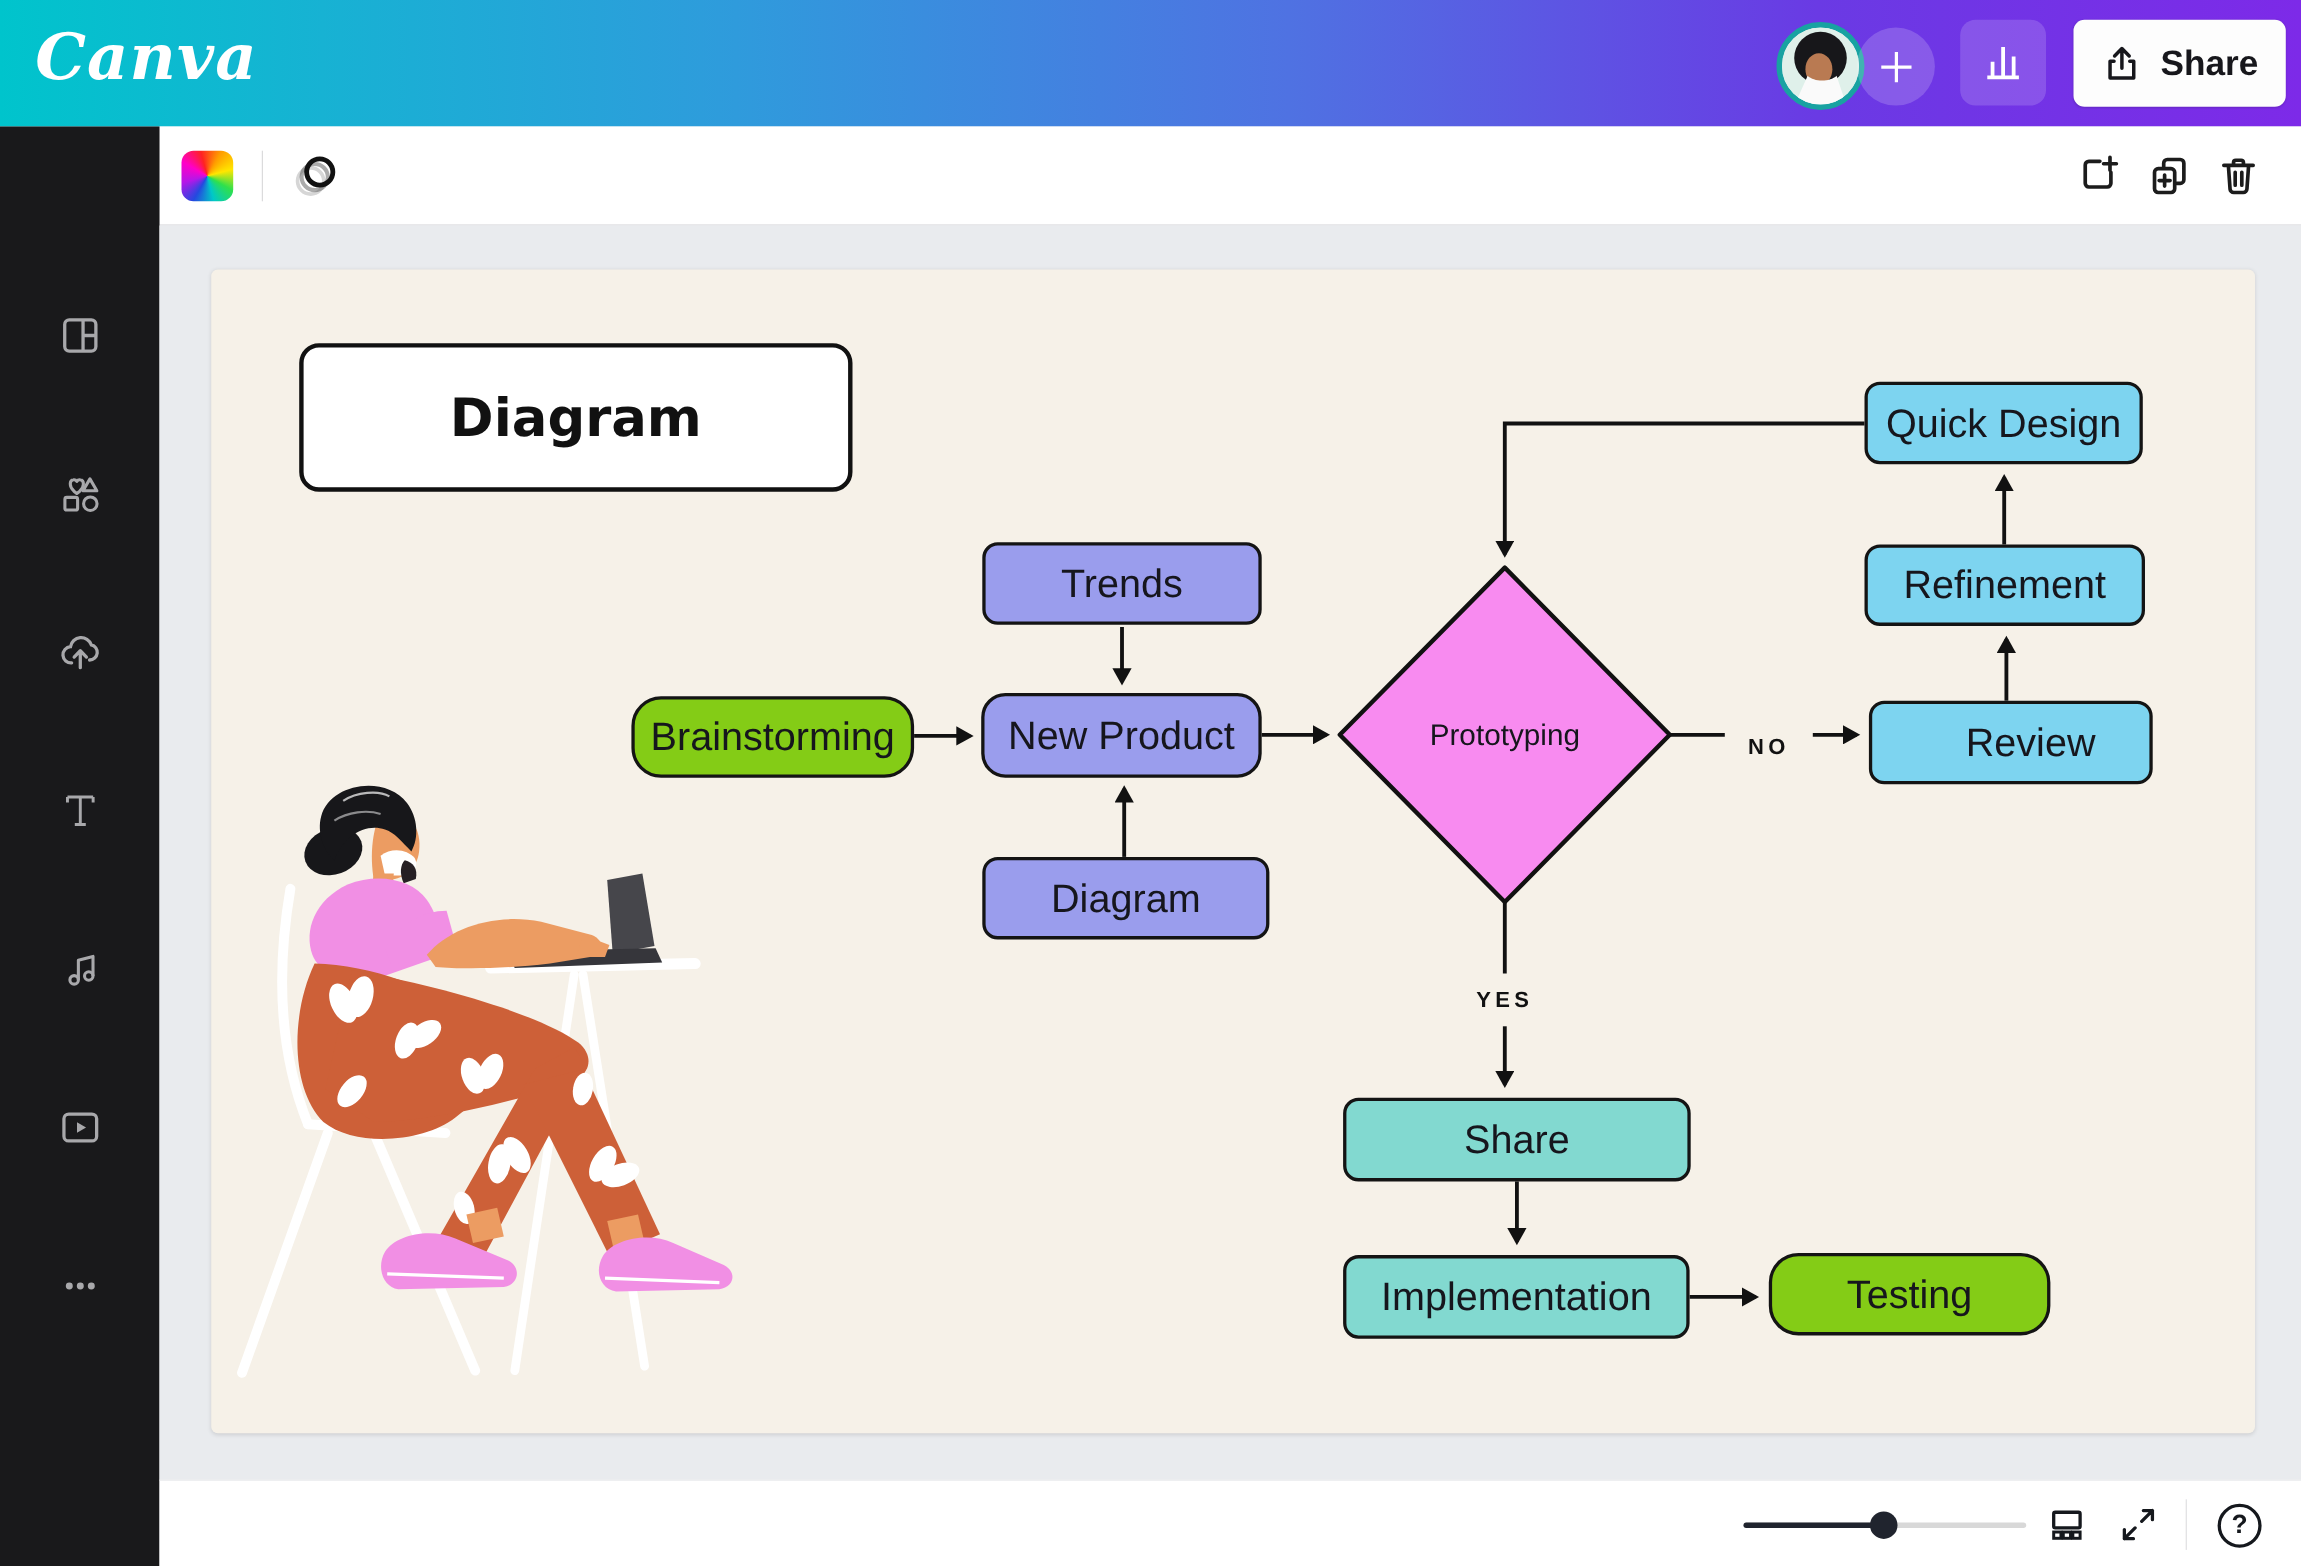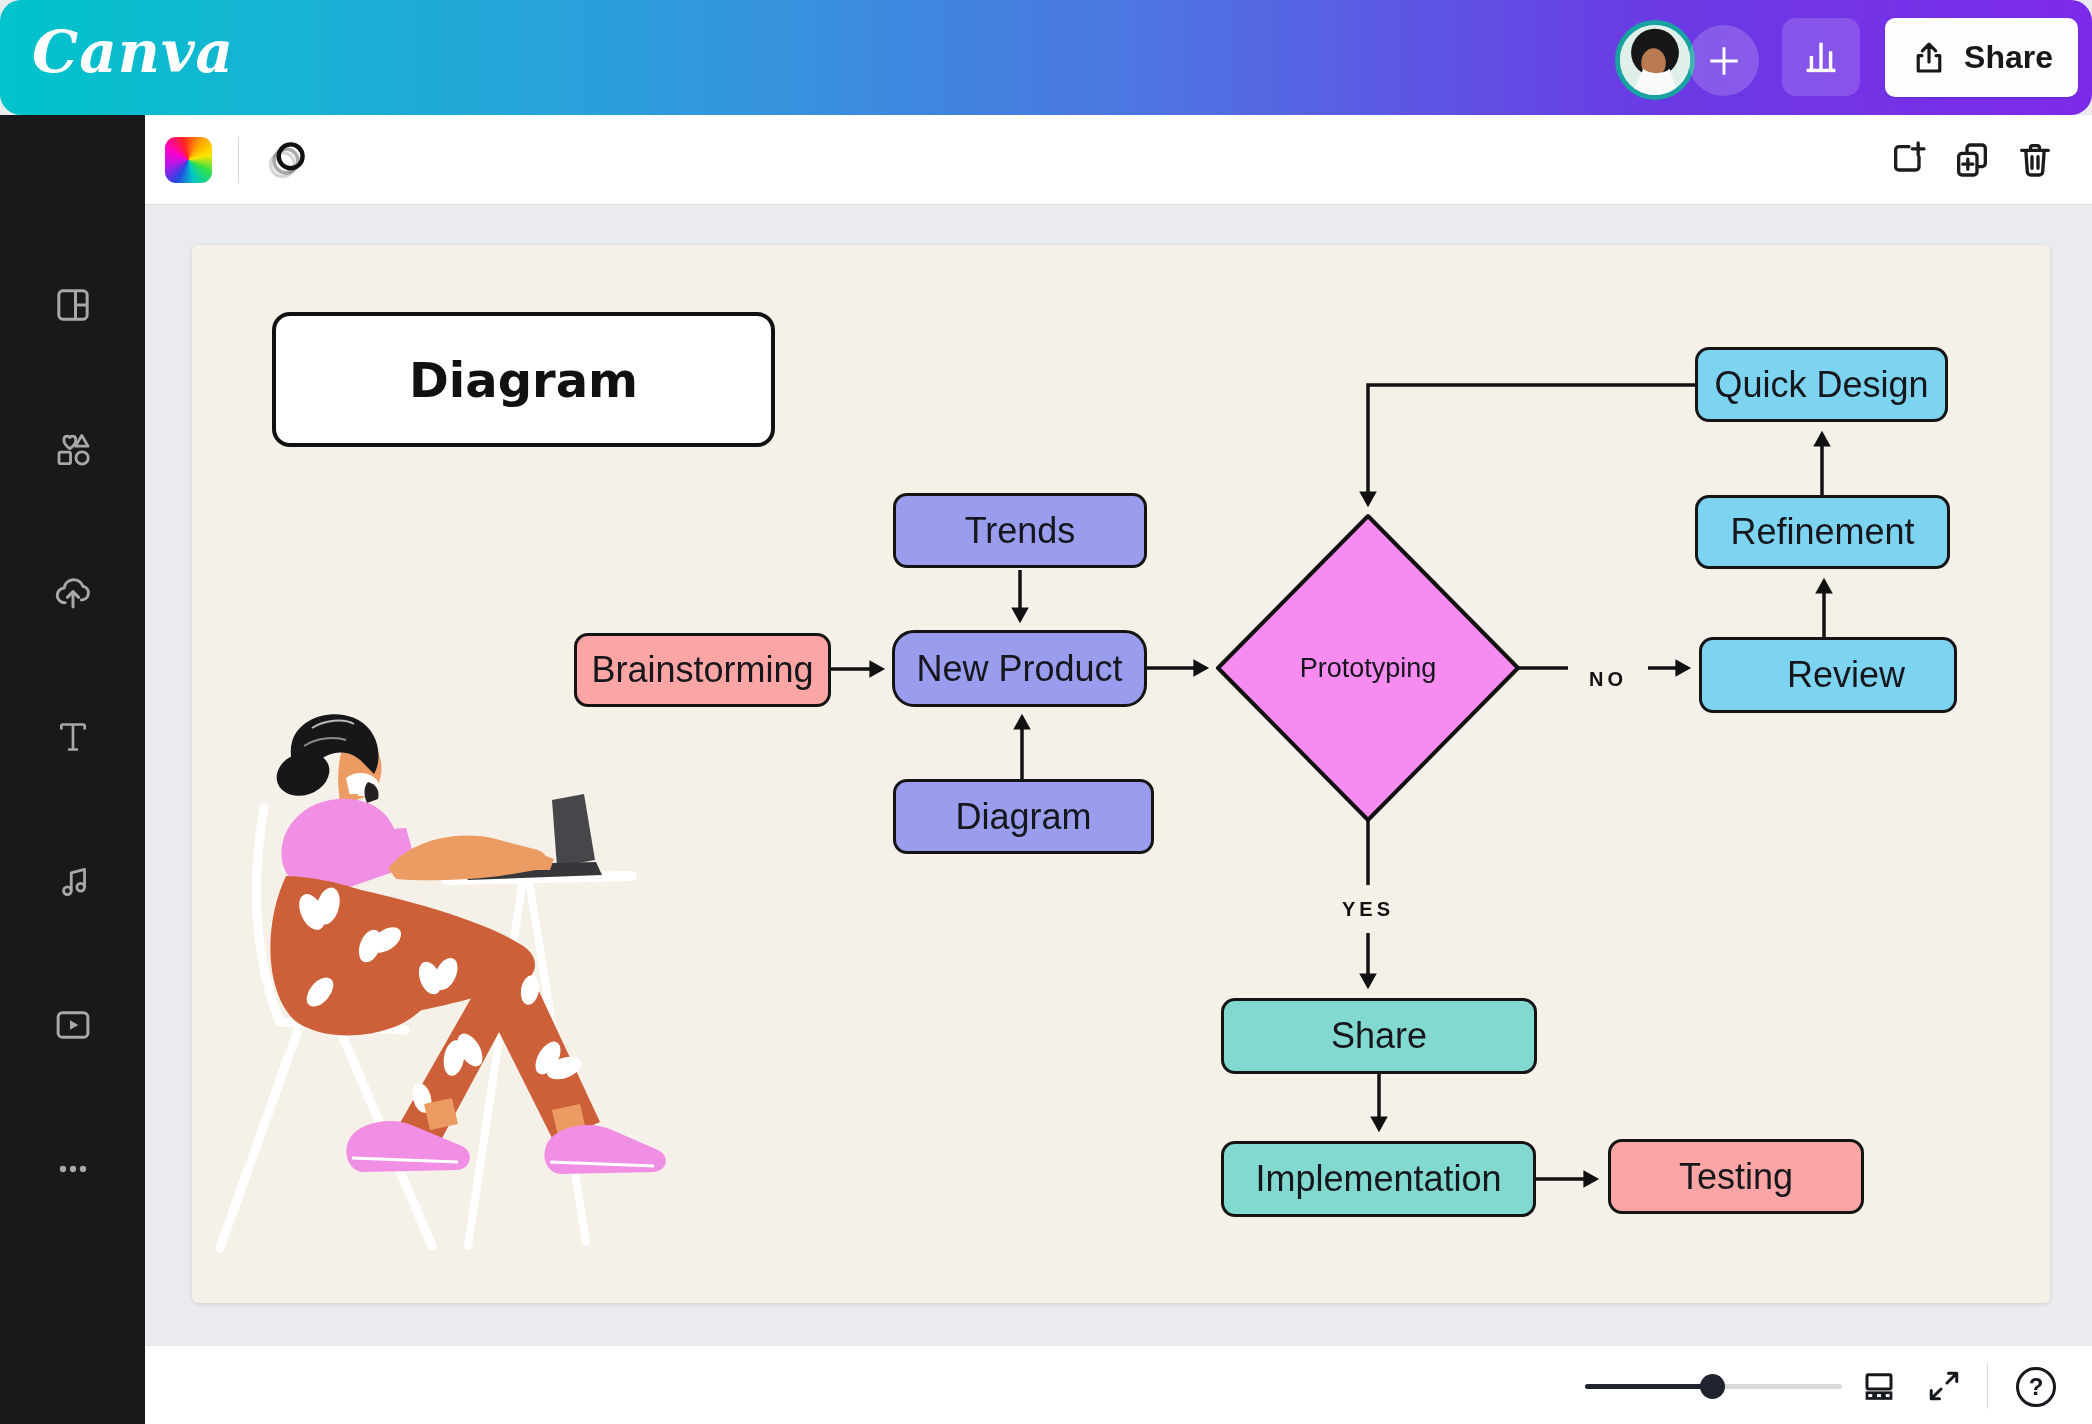--- a/index.html
+++ b/index.html
@@ -3,21 +3,21 @@
 <meta charset="utf-8">
 <style>
   * { margin:0; padding:0; box-sizing:border-box; }
   html,body { width:2092px; height:1424px; overflow:hidden; background:#e9ebee;
               font-family:"Liberation Sans", sans-serif; }
   .stage { position:relative; width:2092px; height:1424px; }
 
   
   .topbar { position:absolute; left:0; top:0; width:2092px; height:115px;
     background:linear-gradient(90deg,#00c4cc 0%,#17b2d3 14%,#2f9bdc 32%,#4f72e2 56%,#6a3ae4 79%,#7d2ae8 100%);
-    display:flex; align-items:center;border-radius:21px; }
+    display:flex; align-items:center; }
   .logo { position:absolute; left:32px; top:18px; color:#fff; font-family:"DejaVu Serif", serif;
     font-style:italic; font-weight:700; font-size:58px; letter-spacing:1px; }
   .avatar { position:absolute; left:1615px; top:20px; width:80px; height:80px; border-radius:50%;
     overflow:hidden; border:5px solid #18a2a2; background:#e3f3ee; }
   .round-btn { position:absolute; top:25px; width:71px; height:71px; border-radius:50%;
     background:rgba(255,255,255,.18); display:flex; align-items:center; justify-content:center; }
   .sq-btn { position:absolute; top:18px; width:78px; height:78px; border-radius:14px;
     background:rgba(255,255,255,.16); display:flex; align-items:center; justify-content:center; }
   .share-btn { position:absolute; left:1885px; top:18px; width:193px; height:79px; border-radius:10px;
     background:#fdfdfd; display:flex; align-items:center; justify-content:center; gap:16px;
@@ -36,21 +36,21 @@
   .side-item { position:absolute; left:50%; transform:translateX(-50%); width:44px; height:44px;
     display:flex; align-items:center; justify-content:center; }
 
   
   .workspace { position:absolute; left:145px; top:205px; width:1947px; height:1140px; background:#e9ebee; }
   .page { position:absolute; left:47px; top:40px; width:1858px; height:1058px; background:#f6f1e8;
     border-radius:6px; box-shadow:0 1px 4px rgba(0,0,0,.12); }
 
   .node { position:absolute; display:flex; align-items:center; justify-content:center;
     border:3.5px solid #141414; border-radius:14px; font-size:36px; color:#16161d; z-index:3; }
-  .purple { background:#9a9ded; } .orange { background:#fca5a5; }
+  .purple { background:#9a9ded; } .orange { background:#84cc16;border-radius:27px; }
   .blue { background:#7dd4f0; } .teal { background:#82d9d0; }
   .title-box { position:absolute; left:80px; top:67px; width:503px; height:135px; background:#fff;
     border:4px solid #111; border-radius:18px; display:flex; align-items:center; justify-content:center;
     font-size:48px; font-weight:700; color:#111; font-family:"DejaVu Sans", sans-serif; z-index:3; }
   .edge-label { position:absolute; z-index:4; font-size:20px; font-weight:700; letter-spacing:4px;
     color:#111; display:flex; align-items:center; justify-content:center; }
   .diamond-label { position:absolute; left:1076px; top:398px; width:200px; height:50px; z-index:4;
     display:flex; align-items:center; justify-content:center; font-size:27px; color:#16161d; }
   .flowsvg { position:absolute; left:0; top:0; width:1858px; height:1058px; z-index:2; }
   .person-svg { position:absolute; left:8px; top:445px; width:600px; height:620px; z-index:1; }

